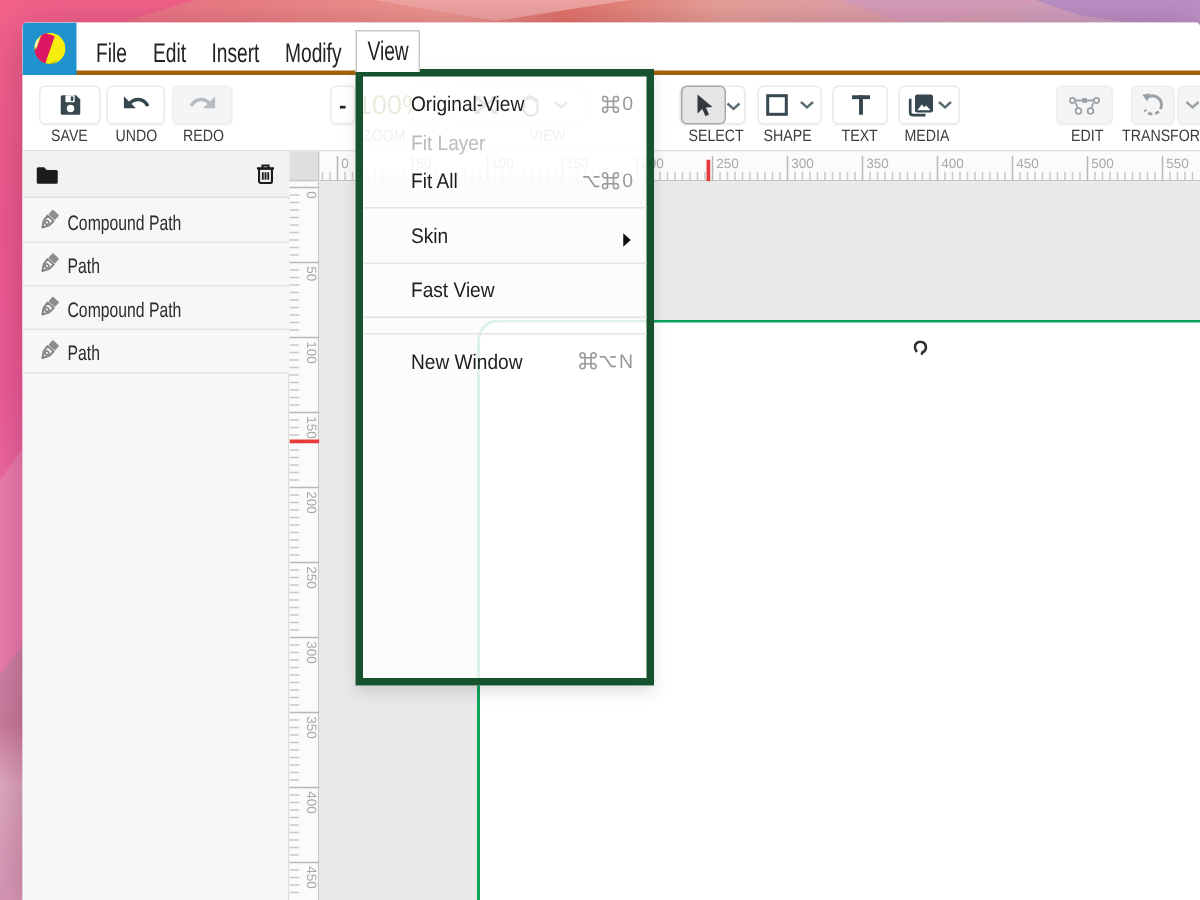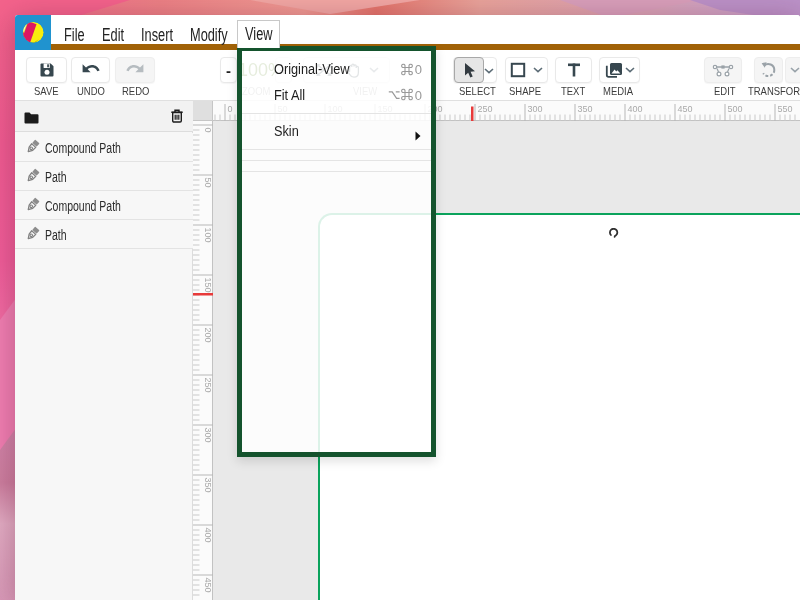--- a/index.html
+++ b/index.html
@@ -1,17 +1,17 @@
 <!DOCTYPE html>
 <html><head><meta charset="utf-8"><style>
 
 *{margin:0;padding:0;box-sizing:border-box}
 html,body{width:800px;height:600px;overflow:hidden;font-family:"Liberation Sans",sans-serif;-webkit-font-smoothing:antialiased}
 #win{position:absolute;left:15px;top:15px;width:785px;height:585px;background:#fff;border-radius:3px 3px 0 0;box-shadow:0 4px 30px rgba(90,20,50,.35);overflow:hidden}
-#menubar{position:absolute;left:0;top:0;width:785px;height:35px;background:#fff;border-bottom:6px solid #a16207}
+#menubar{position:absolute;left:0;top:0;width:785px;height:35px;background:#fff;border-bottom:3px solid #a16207}
 #logo{position:absolute;left:0;top:0;width:36px;height:35px;background:#2093cf}
 .mi{position:absolute;top:2.5px;height:35px;line-height:34px;font-size:18px;color:#222;transform:scaleX(.71);transform-origin:left center;white-space:nowrap}
 #toolbar{position:absolute;left:0;top:36px;width:785px;height:50px;background:#fff;border-bottom:1px solid #e0e0e0}
 .btn{position:absolute;top:6px;height:26px;background:#fff;border:1px solid #e9e9e9;border-radius:4px;box-shadow:0 1px 1px rgba(0,0,0,.04);display:flex;align-items:center;justify-content:center}
 .tlab{position:absolute;top:33.5px;font-size:11px;color:#3c3c3c;transform:scaleX(.86);transform-origin:left center;white-space:nowrap}
 #lpanel{position:absolute;left:0;top:86px;width:178px;height:499px;background:#f7f7f7;border-right:1px solid #dcdcdc}
 #lphead{position:absolute;left:0;top:0;width:178px;height:31px;background:#f2f2f2;border-bottom:1px solid #ddd}
 .lrow{position:absolute;left:0;width:178px;height:29px;border-bottom:1px solid #e3e3e3;background:#f7f7f7}
 .lrow span{position:absolute;left:30px;top:7px;font-size:14px;color:#2b2b2b;transform:scaleX(.75);transform-origin:left center;white-space:nowrap}
 .lrow svg{position:absolute;left:9px;top:6px}
@@ -518,20 +518,23 @@
 <div style="height:5.5px"></div>
 <div class="ditem ">
         <span class="txt">Original-View</span>
         <span class="sc">
           <svg width="12" height="12" viewBox="0 0 12 12" style="vertical-align:-1px">
             <path d="M4 4 h4 v4 h-4 z M4 4 H2.7 A1.7 1.7 0 1 1 4 2.7 Z M8 4 V2.7 A1.7 1.7 0 1 1 9.3 4 Z M8 8 h1.3 A1.7 1.7 0 1 1 8 9.3 Z M4 8 v1.3 A1.7 1.7 0 1 1 2.7 8 Z" fill="none" stroke="#999" stroke-width="1.1"></path>
           </svg>
           <span>0</span>
         </span>
       </div>
+<div class="ditem dis">
+        <span class="txt">Fit Layer</span>
+      </div>
 <div class="ditem ">
         <span class="txt">Fit All</span>
         <span class="sc">
           <svg width="12" height="12" viewBox="0 0 12 12" style="vertical-align:-1px">
             <path d="M0.8 3.4 h3.4 l4.4 6.4 h3" fill="none" stroke="#999" stroke-width="1.2"></path>
             <line x1="7.8" y1="3.4" x2="11.6" y2="3.4" stroke="#999" stroke-width="1.2"></line>
           </svg>
           <svg width="12" height="12" viewBox="0 0 12 12" style="vertical-align:-1px">
             <path d="M4 4 h4 v4 h-4 z M4 4 H2.7 A1.7 1.7 0 1 1 4 2.7 Z M8 4 V2.7 A1.7 1.7 0 1 1 9.3 4 Z M8 8 h1.3 A1.7 1.7 0 1 1 8 9.3 Z M4 8 v1.3 A1.7 1.7 0 1 1 2.7 8 Z" fill="none" stroke="#999" stroke-width="1.1"></path>
           </svg>
@@ -539,15 +542,31 @@
         </span>
       </div>
 <div class="dsep"></div>
 <div class="ditem ">
         <span class="txt">Skin</span>
         <span class="tri"><svg width="6" height="10" viewBox="0 0 6 10">
             <polygon points="0.5,0.5 5.5,5 0.5,9.5" fill="#111"></polygon>
           </svg></span>
       </div>
 <div class="dsep"></div>
+<div class="ditem ">
+        <span class="txt">Fast View</span>
+      </div>
 <div class="dsep"></div>
 <div class="dsep"></div>
+<div class="ditem ">
+        <span class="txt">New Window</span>
+        <span class="sc">
+          <svg width="12" height="12" viewBox="0 0 12 12" style="vertical-align:-1px">
+            <path d="M4 4 h4 v4 h-4 z M4 4 H2.7 A1.7 1.7 0 1 1 4 2.7 Z M8 4 V2.7 A1.7 1.7 0 1 1 9.3 4 Z M8 8 h1.3 A1.7 1.7 0 1 1 8 9.3 Z M4 8 v1.3 A1.7 1.7 0 1 1 2.7 8 Z" fill="none" stroke="#999" stroke-width="1.1"></path>
+          </svg>
+          <svg width="12" height="12" viewBox="0 0 12 12" style="vertical-align:-1px">
+            <path d="M0.8 3.4 h3.4 l4.4 6.4 h3" fill="none" stroke="#999" stroke-width="1.2"></path>
+            <line x1="7.8" y1="3.4" x2="11.6" y2="3.4" stroke="#999" stroke-width="1.2"></line>
+          </svg>
+          <span>N</span>
+        </span>
+      </div>
 </div>
 </div>
 </body></html>

